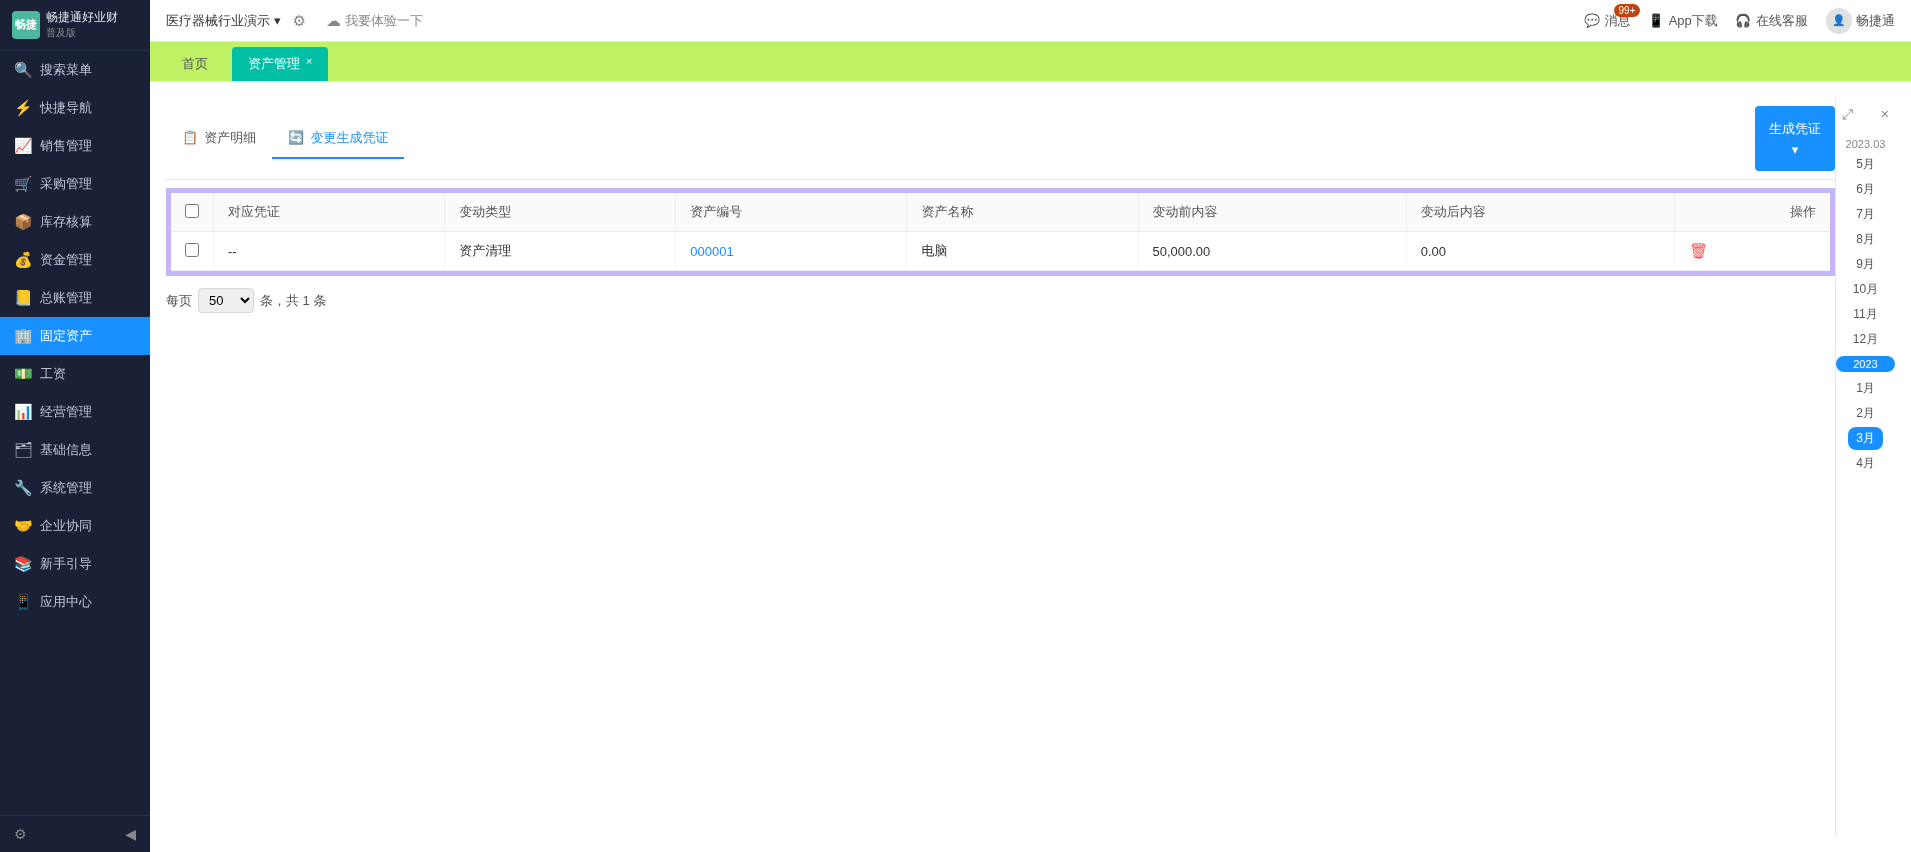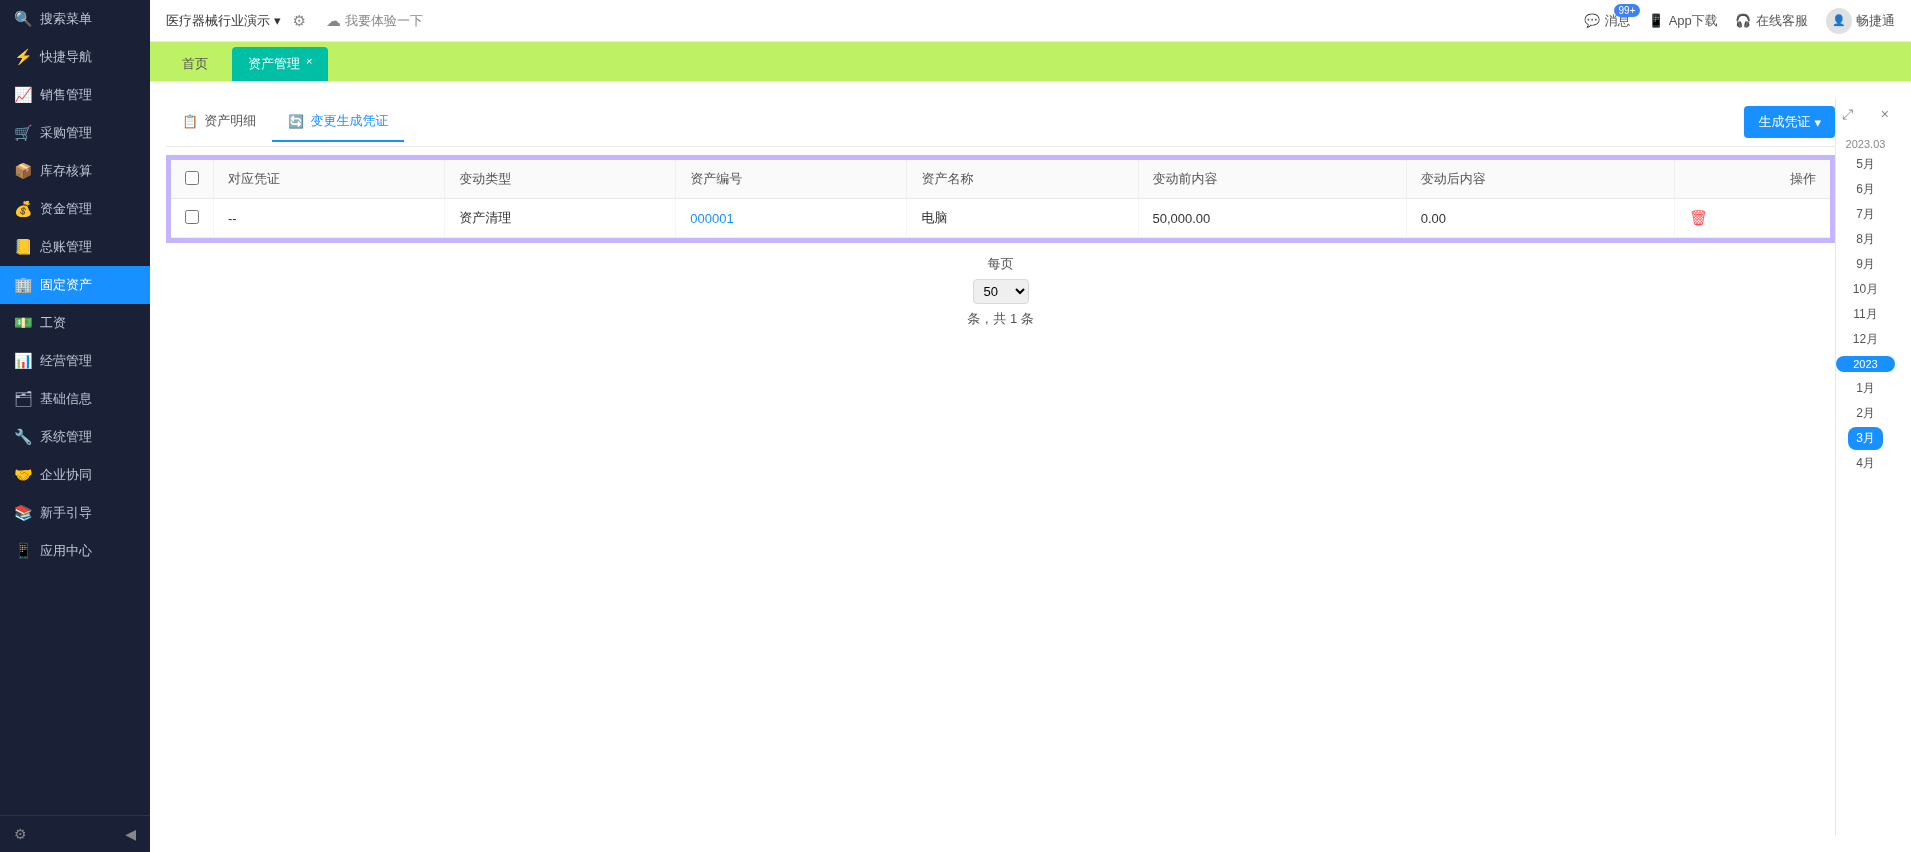--- a/index.html
+++ b/index.html
@@ -24,21 +24,21 @@
     .main { flex: 1; display: flex; flex-direction: column; overflow: hidden; }
 
     
     .header { height: 42px; background: white; display: flex; align-items: center; padding: 0 16px; border-bottom: 1px solid #e8e8e8; gap: 12px; }
     .header-company { display: flex; align-items: center; gap: 4px; font-size: 13px; color: #333; cursor: pointer; }
     .header-gear { color: #888; cursor: pointer; font-size: 15px; }
     .header-exp { display: flex; align-items: center; gap: 4px; color: #888; font-size: 13px; margin-left: 8px; }
     .header-exp-icon { font-size: 15px; }
     .header-right { margin-left: auto; display: flex; align-items: center; gap: 18px; }
     .header-right-item { display: flex; align-items: center; gap: 4px; color: #555; font-size: 13px; cursor: pointer; position: relative; }
-    .badge { background: #3b82f6; color: white; border-radius: 10px; padding: 1px 5px; font-size: 10px; position: absolute; top: -8px; right: -10px; }
+    .badge { background: #c2410c; color: white; border-radius: 10px; padding: 1px 5px; font-size: 10px; position: absolute; top: -8px; right: -10px; }
     .header-avatar { width: 26px; height: 26px; border-radius: 50%; background: #e0e0e0; display: flex; align-items: center; justify-content: center; font-size: 11px; color: #888; }
 
     
     .tabs { height: 40px; background: #bef264; display: flex; align-items: flex-end; padding: 0 16px; border-bottom: 1px solid #e8e8e8; }
     .tab { padding: 8px 16px; font-size: 13px; cursor: pointer; color: #555; border-top-left-radius: 4px; border-top-right-radius: 4px; }
     .tab.home { background: transparent; }
     .tab.active { background: #00bfa5; color: white; display: flex; gap: 6px; margin-left: 8px; }
     .tab-close { cursor: pointer; font-size: 11px; }
 
     
@@ -46,52 +46,59 @@
     .content-inner { flex: 1; }
 
     
     .sub-tabs { display: flex; align-items: center; border-bottom: 1px solid #e8e8e8; margin-bottom: 0; }
     .sub-tab { display: flex; align-items: center; gap: 6px; padding: 10px 16px; font-size: 13px; cursor: pointer; color: #555; border-bottom: 2px solid transparent; }
     .sub-tab.active { color: #1890ff; border-bottom: 2px solid #1890ff; }
     .sub-tab-icon { font-size: 13px; }
 
     
     .toolbar { display: flex; justify-content: flex-end; padding: 10px 0 8px; }
-    .btn-generate { background: #1890ff; color: white; border: none; border-radius: 4px; padding: 7px 14px; font-size: 13px; cursor: pointer; display: flex; align-items: center; gap: 4px; }
+    .btn-generate { background: #1890ff; color: white; border: none; border-radius: 4px; padding: 14px 14px; font-size: 13px; cursor: pointer; display: flex; align-items: center; gap: 4px; flex-direction: column; }
 
     
     .table-wrap { border: 5px solid #c4b5fd; border-radius: 0; overflow: hidden; }
     table { width: 100%; border-collapse: collapse; }
     thead tr { background: #fafafa; }
     th { padding: 10px 14px; text-align: left; font-size: 13px; color: #555; font-weight: 500; border-bottom: 1px solid #e8e8e8; border-right: 1px solid #f0f0f0; white-space: nowrap; }
     th:last-child { border-right: none; text-align: right; }
     td { padding: 10px 14px; font-size: 13px; color: #333; border-bottom: 1px solid #f0f0f0; border-right: 1px solid #f5f5f5; }
     td:last-child { border-right: none; }
     .checkbox-cell { width: 40px; text-align: center; }
     input[type="checkbox"] { width: 14px; height: 14px; cursor: pointer; }
     .delete-btn { color: #ff4d4f; cursor: pointer; font-size: 15px; }
 
     
-    .pagination { display: flex; align-items: center; gap: 6px; padding: 12px 0 0; font-size: 13px; color: #555; flex-direction: column; }
+    .pagination { display: flex; align-items: center; gap: 6px; padding: 12px 0 0; font-size: 13px; color: #555; }
     .page-select { border: 1px solid #d9d9d9; border-radius: 4px; padding: 3px 6px; font-size: 13px; }
 
     
     .timeline-panel { width: 60px; background: white; border-left: 1px solid #e8e8e8; display: flex; flex-direction: column; align-items: center; padding: 8px 0; position: relative; flex-shrink: 0; }
     .timeline-close { position: absolute; top: 8px; right: 6px; cursor: pointer; font-size: 14px; color: #888; }
     .timeline-expand { position: absolute; top: 8px; left: 6px; cursor: pointer; font-size: 14px; color: #888; }
     .timeline-scroll { flex: 1; overflow-y: auto; width: 100%; padding-top: 30px; }
     .timeline-year { font-size: 11px; color: #888; text-align: center; padding: 2px 0; }
     .timeline-month { font-size: 12px; color: #555; text-align: center; padding: 4px 2px; cursor: pointer; }
     .timeline-month.active { background: #1890ff; color: white; border-radius: 8px; padding: 3px 8px; margin: 1px auto; width: fit-content; }
     .timeline-year-badge { background: #1890ff; color: white; border-radius: 10px; padding: 2px 8px; font-size: 11px; text-align: center; margin: 4px auto; display: block; }
   </style>
 </head>
 <body>
 
 <div class="sidebar">
+  <div class="sidebar-logo">
+    <div class="sidebar-logo-icon">畅捷</div>
+    <div>
+      <div class="sidebar-logo-text">畅捷通好业财</div>
+      <div class="sidebar-logo-badge">普及版</div>
+    </div>
+  </div>
   <div class="sidebar-scroll">
 
   <div class="sidebar-item">
         <span class="sidebar-item-icon">🔍</span>
         <span>搜索菜单</span>
       </div>
       <div class="sidebar-item">
         <span class="sidebar-item-icon">⚡</span>
         <span>快捷导航</span>
       </div>

